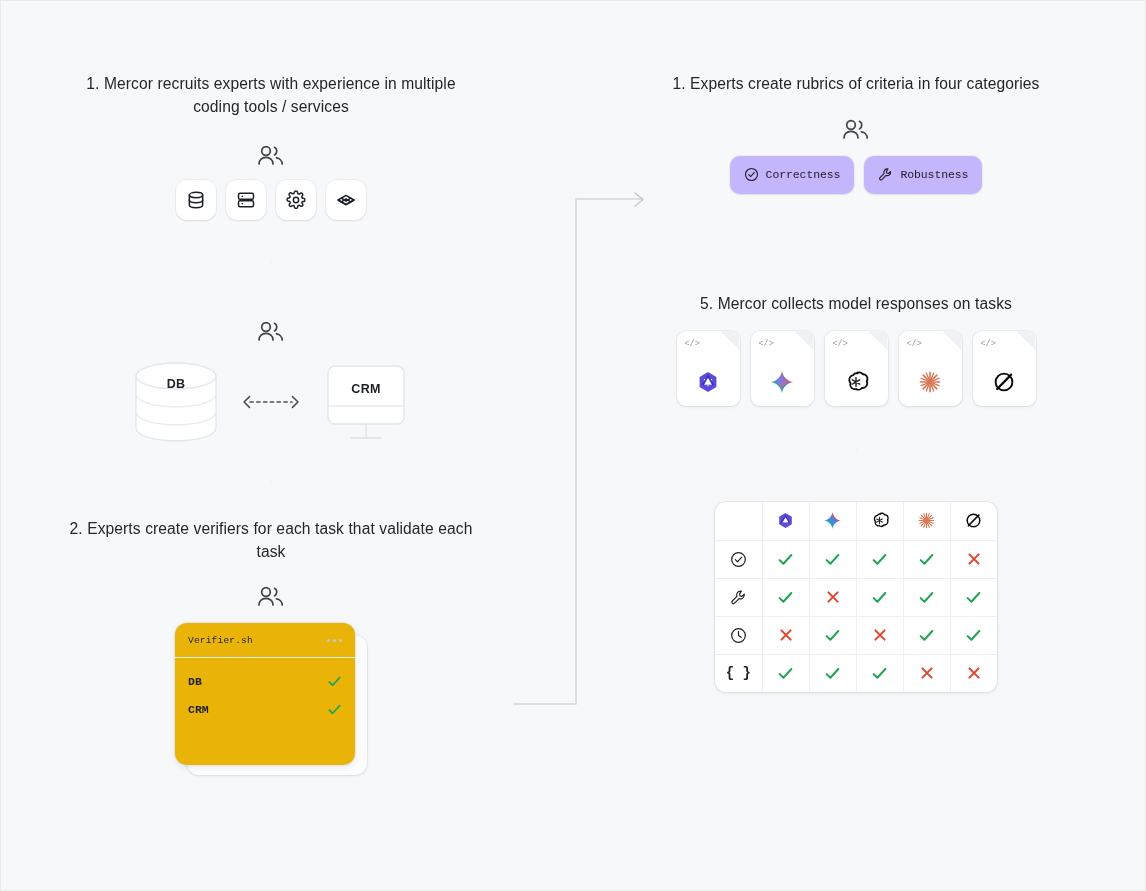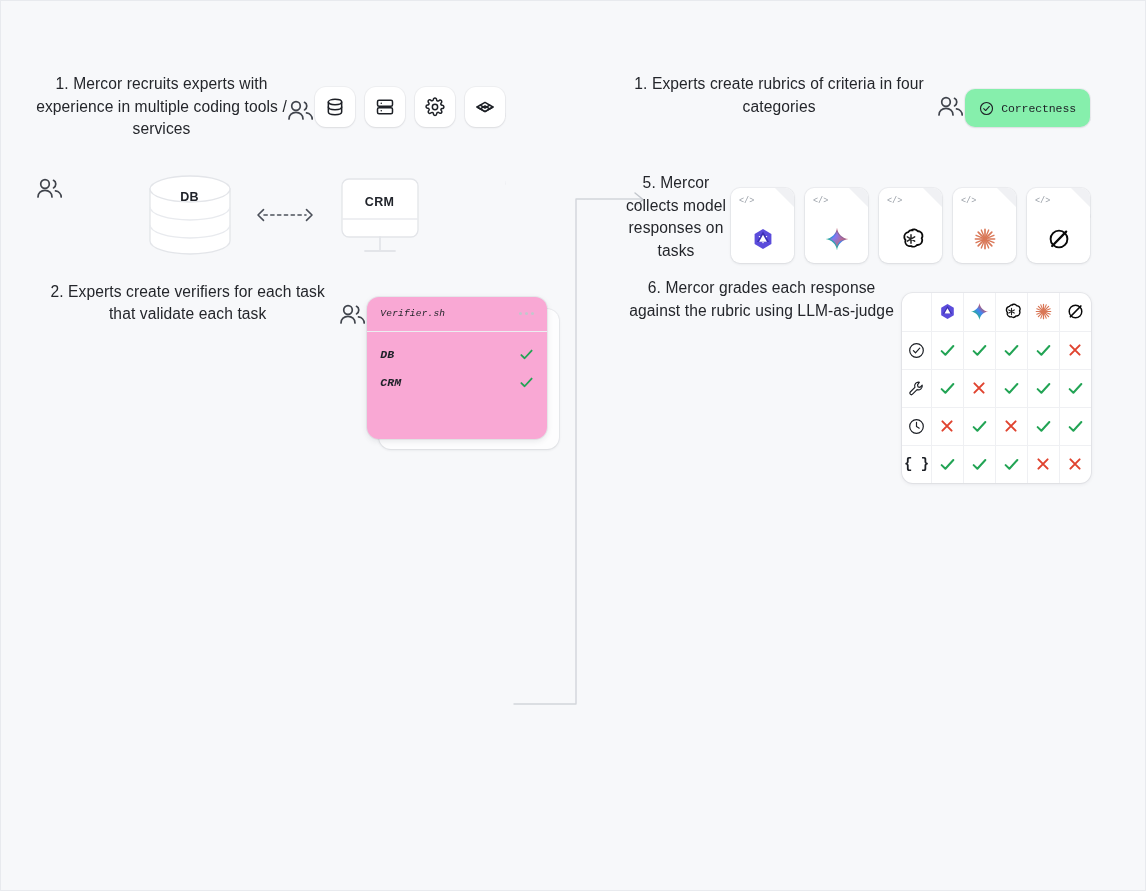--- a/index.html
+++ b/index.html
@@ -19,21 +19,21 @@
     position: absolute;
     width: 470px;
     top: 0;
     display: flex;
     flex-direction: column;
     align-items: center;
   }
   .col-left  { left: 35px; }
   .col-right { left: 620px; }
 
-  .step { width: 100%; display: flex; flex-direction: row; }
+  .step { width: 100%; display: flex; flex-direction: column; align-items: center; }
   .step-title {
     font-size: 15.6px;
     line-height: 1.45;
     color: #24262b;
     text-align: center;
     width: 420px;
     letter-spacing: .1px;
   }
   .users-icon { margin-top: 26px; color: #3f434b; }
   .users-icon svg { display: block; }
@@ -69,24 +69,23 @@
 
   
   .verifier-stack { position: relative; margin-top: 16px; width: 192px; height: 152px; }
   .verifier-ghost {
     position: absolute; left: 12px; top: 12px; width: 180px; height: 140px;
     background: #fdfdfe; border-radius: 12px;
     box-shadow: 0 1px 3px rgba(20,25,40,.10), 0 0 0 1px rgba(20,25,40,.04);
   }
   .verifier-card {
     position: absolute; left: 0; top: 0; width: 180px; height: 142px;
-    background: #f9a8d4; border-radius: 12px;
+    background: #eab308; border-radius: 12px;
     box-shadow: 0 2px 6px rgba(20,25,40,.10), 0 0 0 1px rgba(20,25,40,.05);
     overflow: hidden;
-    font-style: italic;
   }
   .verifier-head {
     height: 35px; display: flex; align-items: center; justify-content: space-between;
     padding: 0 13px; border-bottom: 1px solid #eceef1;
   }
   .verifier-name {
     font-family: "Liberation Mono", "DejaVu Sans Mono", monospace;
     font-size: 9.5px; color: #24262b; letter-spacing: .2px;
   }
   .dots { display: flex; gap: 3px; }
@@ -98,21 +97,21 @@
   }
   .v-row-label {
     font-family: "Liberation Mono", "DejaVu Sans Mono", monospace;
     font-size: 11.5px; font-weight: 700; color: #20232a; letter-spacing: 0;
   }
   .tick { color: #23a455; display: flex; }
 
   
   .pill-row { display: flex; gap: 10px; margin-top: 16px; }
   .pill {
-    height: 38px; padding: 0 14px; border-radius: 10px; background: #86efac;
+    height: 38px; padding: 0 14px; border-radius: 10px; background: #c4b5fd;
     display: flex; align-items: center; gap: 7px;
     box-shadow: 0 1px 2px rgba(20,25,40,.08), 0 0 0 1px rgba(20,25,40,.045);
   }
   .pill-label {
     font-family: "Liberation Mono", "DejaVu Sans Mono", monospace;
     font-size: 11.5px; color: #1d2026; letter-spacing: -.1px;
   }
   .pill svg { display: block; color: #1d2026; }
 
   
@@ -326,20 +325,28 @@
       <div class="pill-row">
         <div class="pill">
           <span>
             <svg width="15" height="15" viewBox="0 0 20 20" fill="none" stroke="currentColor" stroke-width="1.5" stroke-linecap="round" stroke-linejoin="round">
               <circle cx="10" cy="10" r="8"></circle>
                 <path d="M6.3 10.2 8.8 12.7 13.8 7.3"></path>
             </svg>
           </span>
           <span class="pill-label">Correctness</span>
         </div>
+        <div class="pill">
+          <span>
+            <svg width="15" height="15" viewBox="0 0 20 20" fill="none" stroke="currentColor" stroke-width="1.5" stroke-linecap="round" stroke-linejoin="round">
+              <path d="M13.4 2.6a4.6 4.6 0 0 0-5.3 6.1L2.7 14.1a1.8 1.8 0 0 0 2.6 2.6l5.4-5.4a4.6 4.6 0 0 0 6-5.3l-2.6 2.6-2.3-.6-.6-2.3z"></path>
+            </svg>
+          </span>
+          <span class="pill-label">Robustness</span>
+        </div>
       </div>
       <div class="v-arrow" style="margin-top:24px">
         <svg width="14" height="44" viewBox="0 0 14 44" fill="none" stroke="#c9ccd2" stroke-width="1.4" stroke-linecap="round" stroke-linejoin="round">
           <path d="M7 1v38"></path>
             <path d="M2.6 34.5 7 39.5l4.4-5"></path>
         </svg>
       </div>
     </div>
 
     <div class="step" style="margin-top:31px">
@@ -421,21 +428,20 @@
       </div>
       <div class="v-arrow" style="margin-top:22px">
         <svg width="14" height="44" viewBox="0 0 14 44" fill="none" stroke="#c9ccd2" stroke-width="1.4" stroke-linecap="round" stroke-linejoin="round">
           <path d="M7 1v38"></path>
             <path d="M2.6 34.5 7 39.5l4.4-5"></path>
         </svg>
       </div>
     </div>
 
     <div class="step" style="margin-top:14px">
-      <div class="step-title">6. Mercor grades each response against the rubric using LLM-as-judge</div>
       <div class="matrix">
         <table>
           <tbody>
               <tr>
             <td class="corner"></td>
             <td>
               <div class="cellwrap">
                 <svg width="21" height="21" viewBox="0 0 32 32" fill="none">
                   <path d="M16 4.6 25.6 10.2v11.6L16 27.4 6.4 21.8V10.2z" fill="#5b4cdb"></path>
                   <path d="M16 7.5 23 19.5H9z" fill="#3b2fb5"></path>

